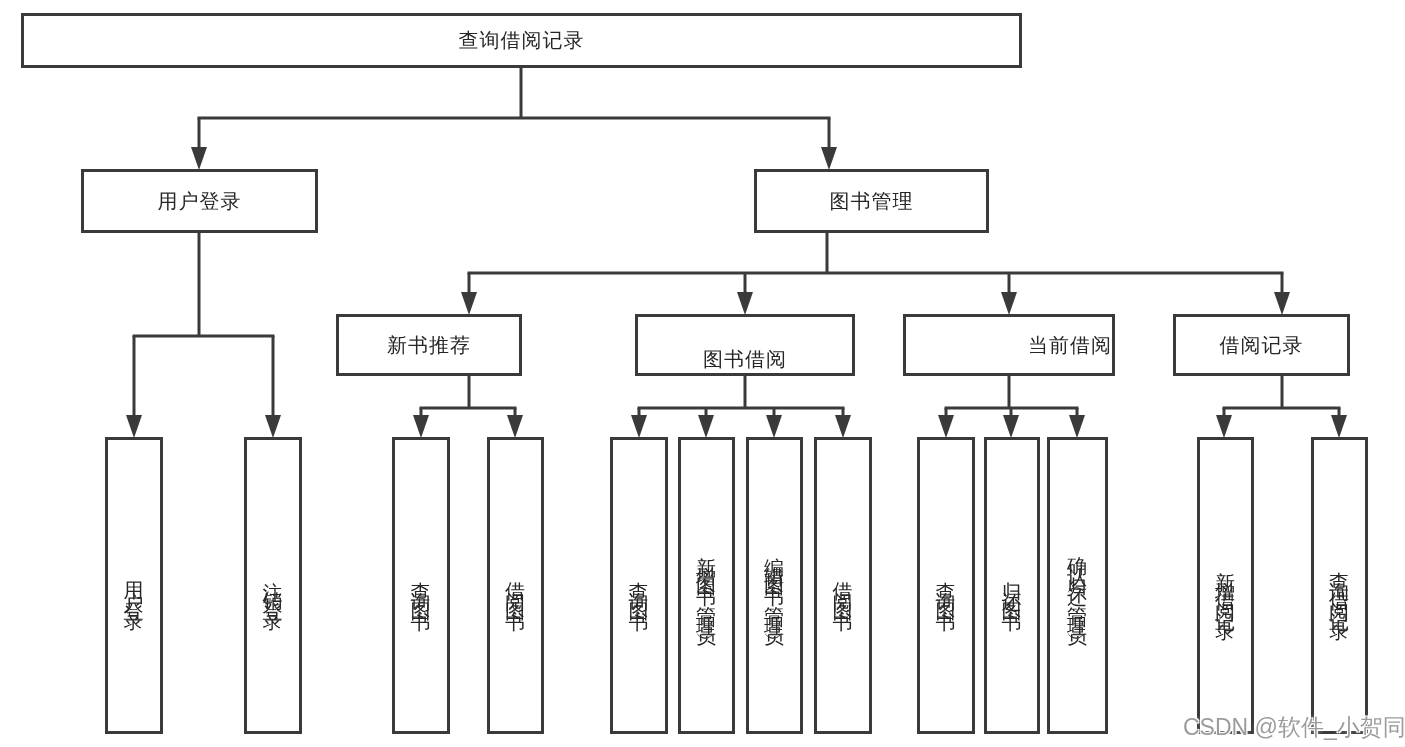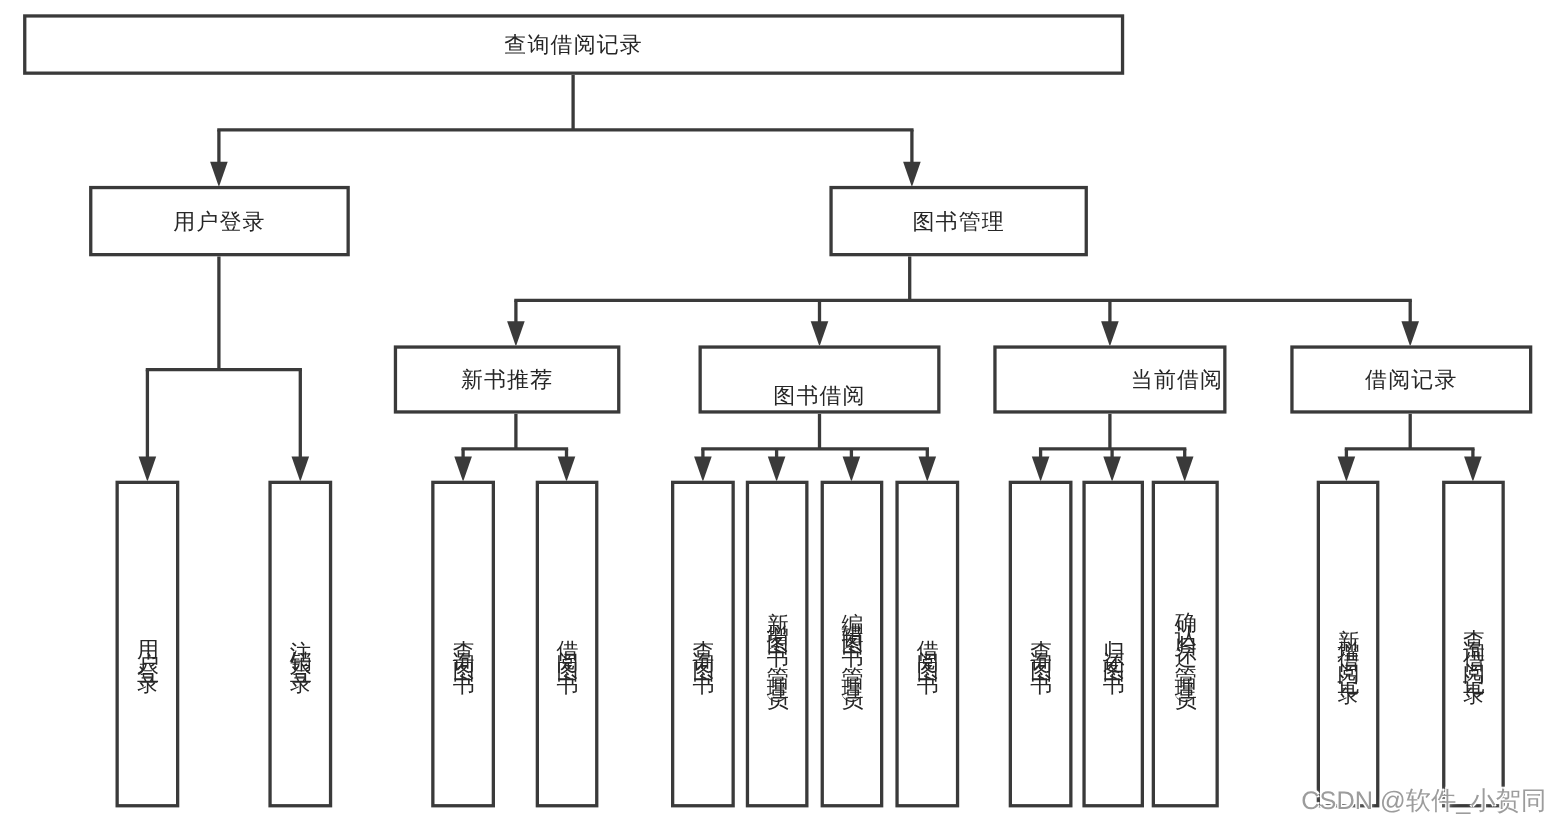--- a/index.html
+++ b/index.html
@@ -136,30 +136,30 @@
     <span>查询借阅记录</span>
   </div>
 
   <div class="box hbox" style="left:81px; top:169px; width:237px; height:64px;">
     <span>用户登录</span>
   </div>
   <div class="box hbox" style="left:710px; top:169px; width:235px; height:64px;margin-left:44px;">
     <span>图书管理</span>
   </div>
 
-  <div class="box hbox" style="left:358px; top:314px; width:206px; height:62px;font-family:Liberation Serif, serif;">
+  <div class="box hbox" style="left:336px; top:314px; width:186px; height:62px;font-family:Liberation Serif, serif;">
     <span>新书推荐</span>
   </div>
   <div class="box hbox" style="left:635px; top:314px; width:220px; height:62px;align-items:flex-end;">
     <span>图书借阅</span>
   </div>
   <div class="box hbox" style="left:903px; top:314px; width:212px; height:62px;justify-content:flex-end;">
     <span>当前借阅</span>
   </div>
-  <div class="box hbox" style="left:1173px; top:314px; width:220px; height:62px;font-family:Liberation Mono, monospace;">
+  <div class="box hbox" style="left:1173px; top:314px; width:177px; height:62px;font-family:Liberation Mono, monospace;">
     <span>借阅记录</span>
   </div>
 
   <div class="box vbox" style="left:105px; top:437px; width:58px; height:297px;">
     <span>用户登录</span>
   </div>
   <div class="box vbox" style="left:244px; top:437px; width:58px; height:297px;">
     <span>注销登录</span>
   </div>
 

